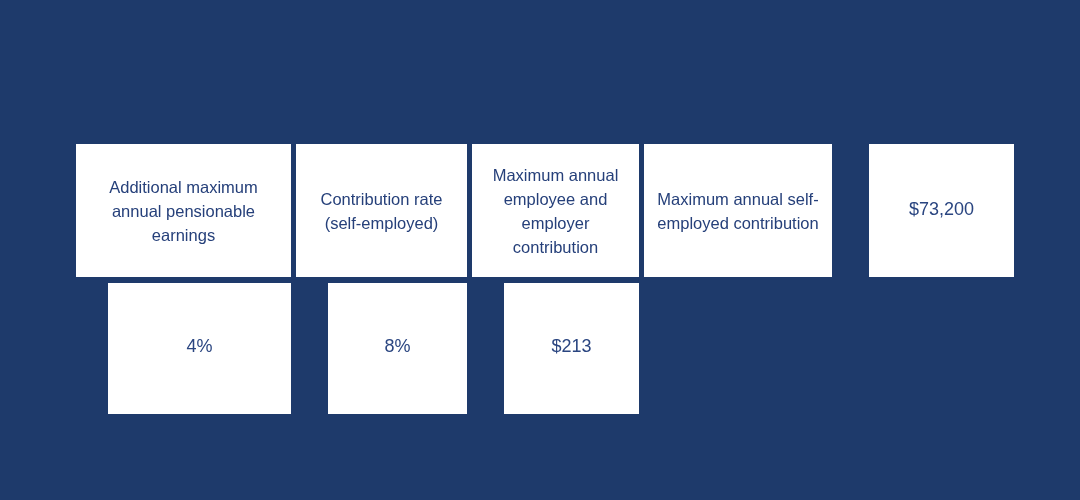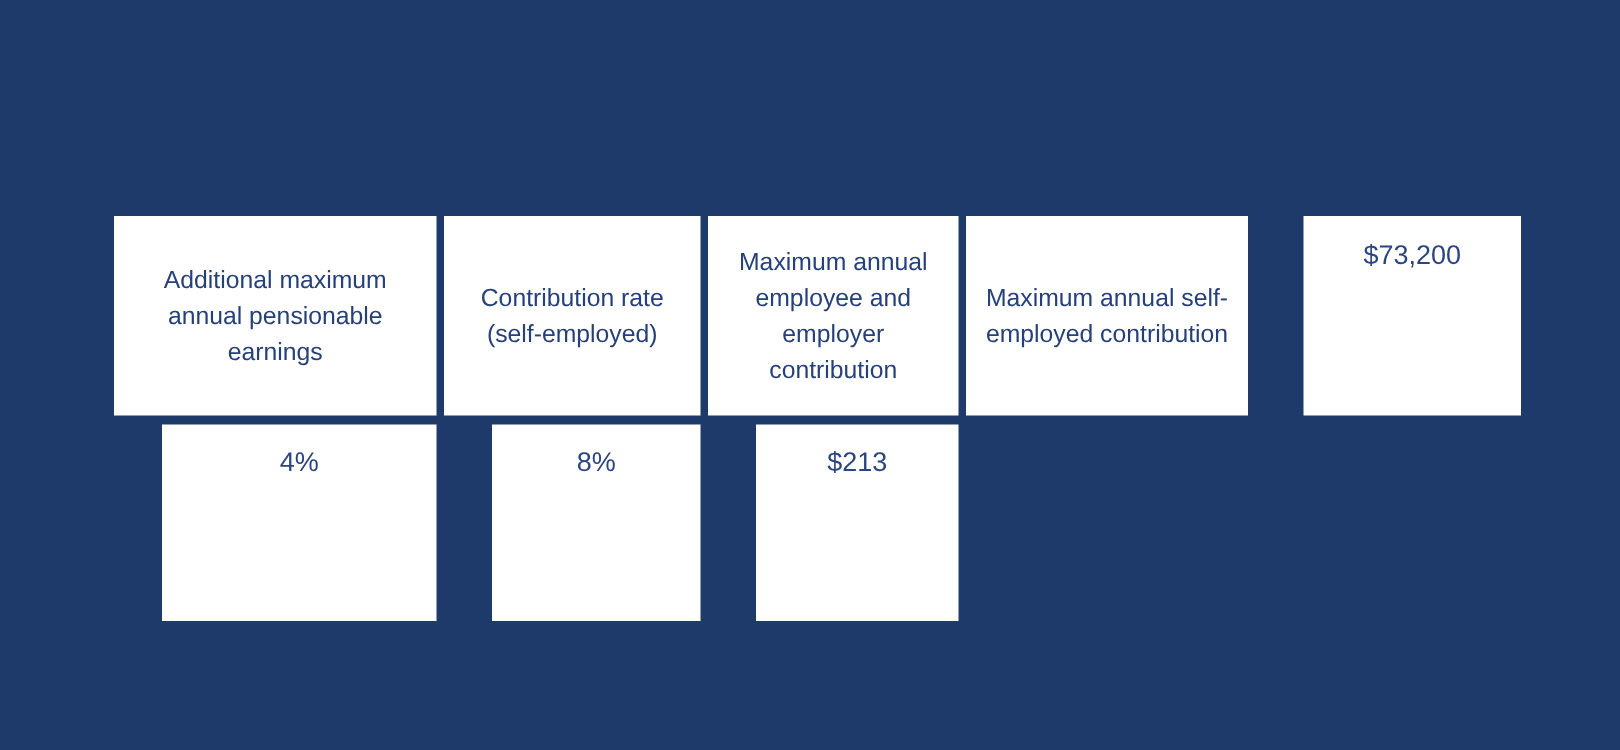--- a/index.html
+++ b/index.html
@@ -79,22 +79,22 @@
   .cell-value {
     color: #2a4580;
     font-family: "Liberation Sans", sans-serif;
     font-size: 18px;
     line-height: 24px;
     text-align: center;
     font-weight: normal;
   }
   
   .cell.data {
-    align-items: center;
-    padding-bottom: 87px;
+    align-items: flex-end;
+    padding-bottom: 56px;
     margin-left: 32px;
   }
 </style>
 </head>
 <body>
 
 <div class="infographic">
 
   <div class="title-block">
   </div>

